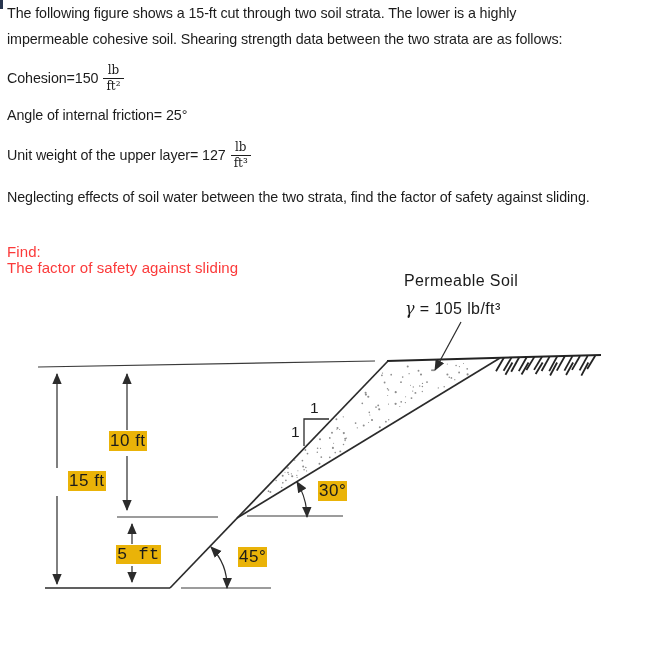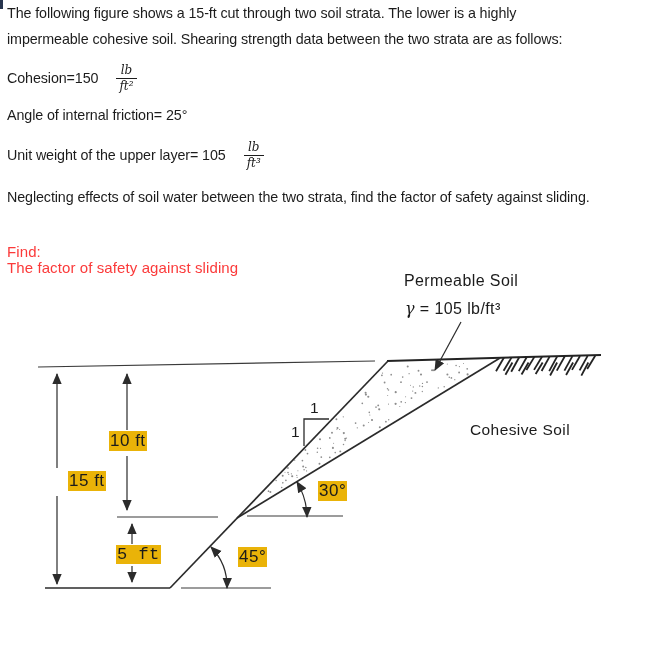--- a/index.html
+++ b/index.html
@@ -5,22 +5,22 @@
   html,body{margin:0;padding:0;}
   body{
     width:646px;height:647px;position:relative;background:#ffffff;
     font-family:"Liberation Sans",sans-serif;color:#1e1e1e;overflow:hidden;
   }
   .abs{position:absolute;white-space:nowrap;}
   .body-text{font-size:14.3px;letter-spacing:-0.1px;color:#1c1c1c;}
   .red-text{color:#fb3a3a;font-size:15px;letter-spacing:0.1px;}
   .math-row{display:flex;align-items:center;}
   .frac{display:inline-flex;flex-direction:column;align-items:center;
-        font-family:"DejaVu Serif",serif;font-style:italic;font-size:12px;
-        line-height:1.05;margin-left:18px;color:#1c1c1c;text-align:right;}
+        font-family:"DejaVu Serif",serif;font-size:12px;
+        line-height:1.05;margin-left:5px;color:#1c1c1c;text-align:right;}
   .frac .num{padding:0 3px 1px 3px;}
   .frac .den{border-top:1.2px solid #1c1c1c;padding:1px 3px 0 3px;}
   .fig-label{font-size:16px;color:#1b1b1b;letter-spacing:0.4px;}
   .dim-label{font-size:17px;color:#1b1b1b;letter-spacing:0.5px;background:#eab308;padding:0 1px;}
   .center2{
     text-align:center;font-size:15.5px;line-height:19px;color:#1b1b1b;letter-spacing:0.4px;
   }
   .gamma{font-family:"DejaVu Serif",serif;font-style:italic;font-size:16px;}
   svg{position:absolute;left:0;top:0;}
   .corner-mark{position:absolute;left:0;top:0;width:3px;height:9px;background:#27354e;}
@@ -37,21 +37,21 @@
   <span class="body-text">Cohesion=150</span>
   <span class="frac">
     <span class="num">lb</span>
     <span class="den">ft²</span>
   </span>
 </div>
 
 <div class="abs body-text" style="left:7px;top:107px;">Angle of internal friction= 25°</div>
 
 <div class="abs math-row" style="left:7px;top:136px;height:38px;">
-  <span class="body-text">Unit weight of the upper layer= 105</span>
+  <span class="body-text">Unit weight of the upper layer= 127</span>
   <span class="frac">
     <span class="num">lb</span>
     <span class="den">ft³</span>
   </span>
 </div>
 
 <div class="abs body-text" style="left:7px;top:189px;">Neglecting effects of soil water between the two strata, find the factor of safety against sliding.</div>
 
 <div class="abs red-text" style="left:7px;top:243px;">Find:</div>
 <div class="abs red-text" style="left:7px;top:259px;">The factor of safety against sliding</div>
@@ -222,21 +222,20 @@
       <line x1="557.1101152468473" y1="362.5" x2="550.1101152468473" y2="375.5263082492165" stroke="#222" stroke-width="1.8"></line>
       <line x1="573.0659946273081" y1="362.5" x2="566.0659946273081" y2="374.9434826229699" stroke="#222" stroke-width="1.8"></line>
       <line x1="588.327702366747" y1="362.5" x2="581.327702366747" y2="375.6601422703825" stroke="#222" stroke-width="1.8"></line>
     </g>
 </svg>
 
 <div class="abs fig-label" style="left:404px;top:272px;">Permeable Soil</div>
 <div class="abs fig-label" style="left:405px;top:299px;"><span class="gamma">γ</span><span> = 105 lb/ft³</span></div>
 
 <div class="abs center2" style="left:437px;top:420px;width:166px;">
-  <div>Cohesive Soil</div>
 </div>
 
 <div class="abs dim-label" style="left:40px;top:471px;margin-left:28px;">15 ft</div>
 <div class="abs dim-label" style="left:109px;top:431px;">10 ft</div>
 <div class="abs dim-label" style="left:116px;top:545px;font-family:Liberation Mono, monospace;">5 ft</div>
 <div class="abs dim-label" style="left:318px;top:481px;">30°</div>
 <div class="abs dim-label" style="left:238px;top:547px;">45°</div>
 <div class="abs" style="left:310px;top:399px;font-size:15.5px;color:#1b1b1b;">1</div>
 <div class="abs" style="left:291px;top:423px;font-size:15.5px;color:#1b1b1b;">1</div>
 

